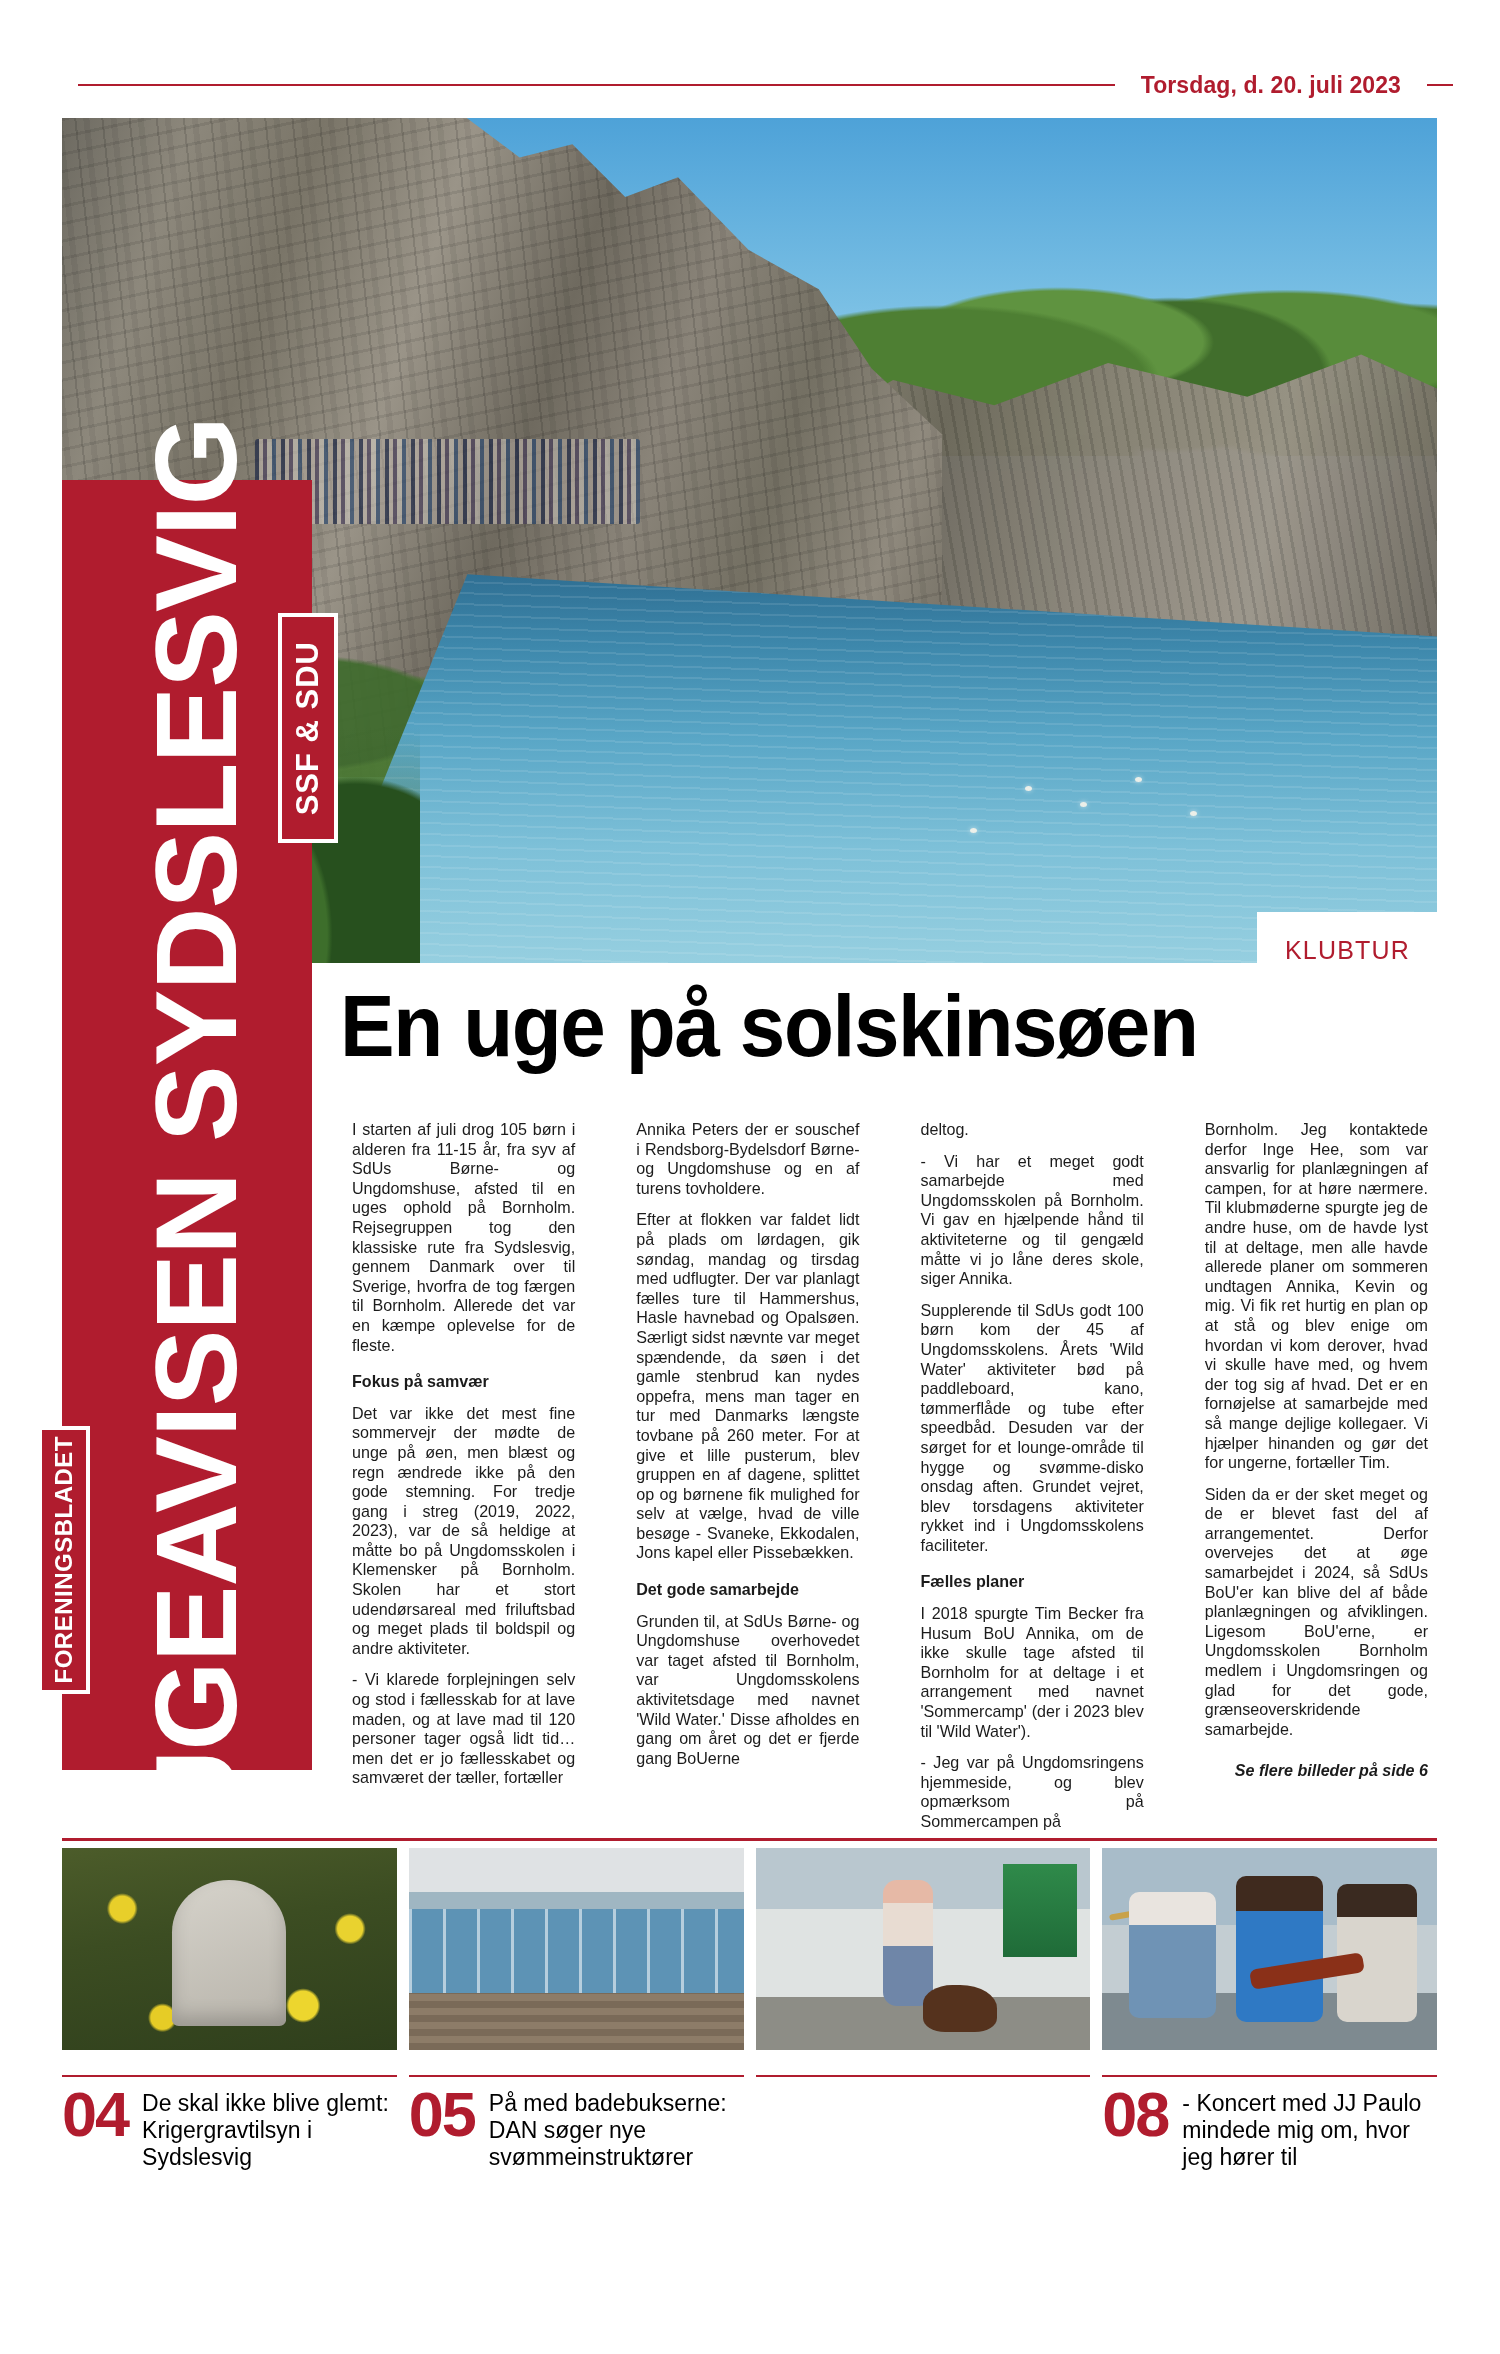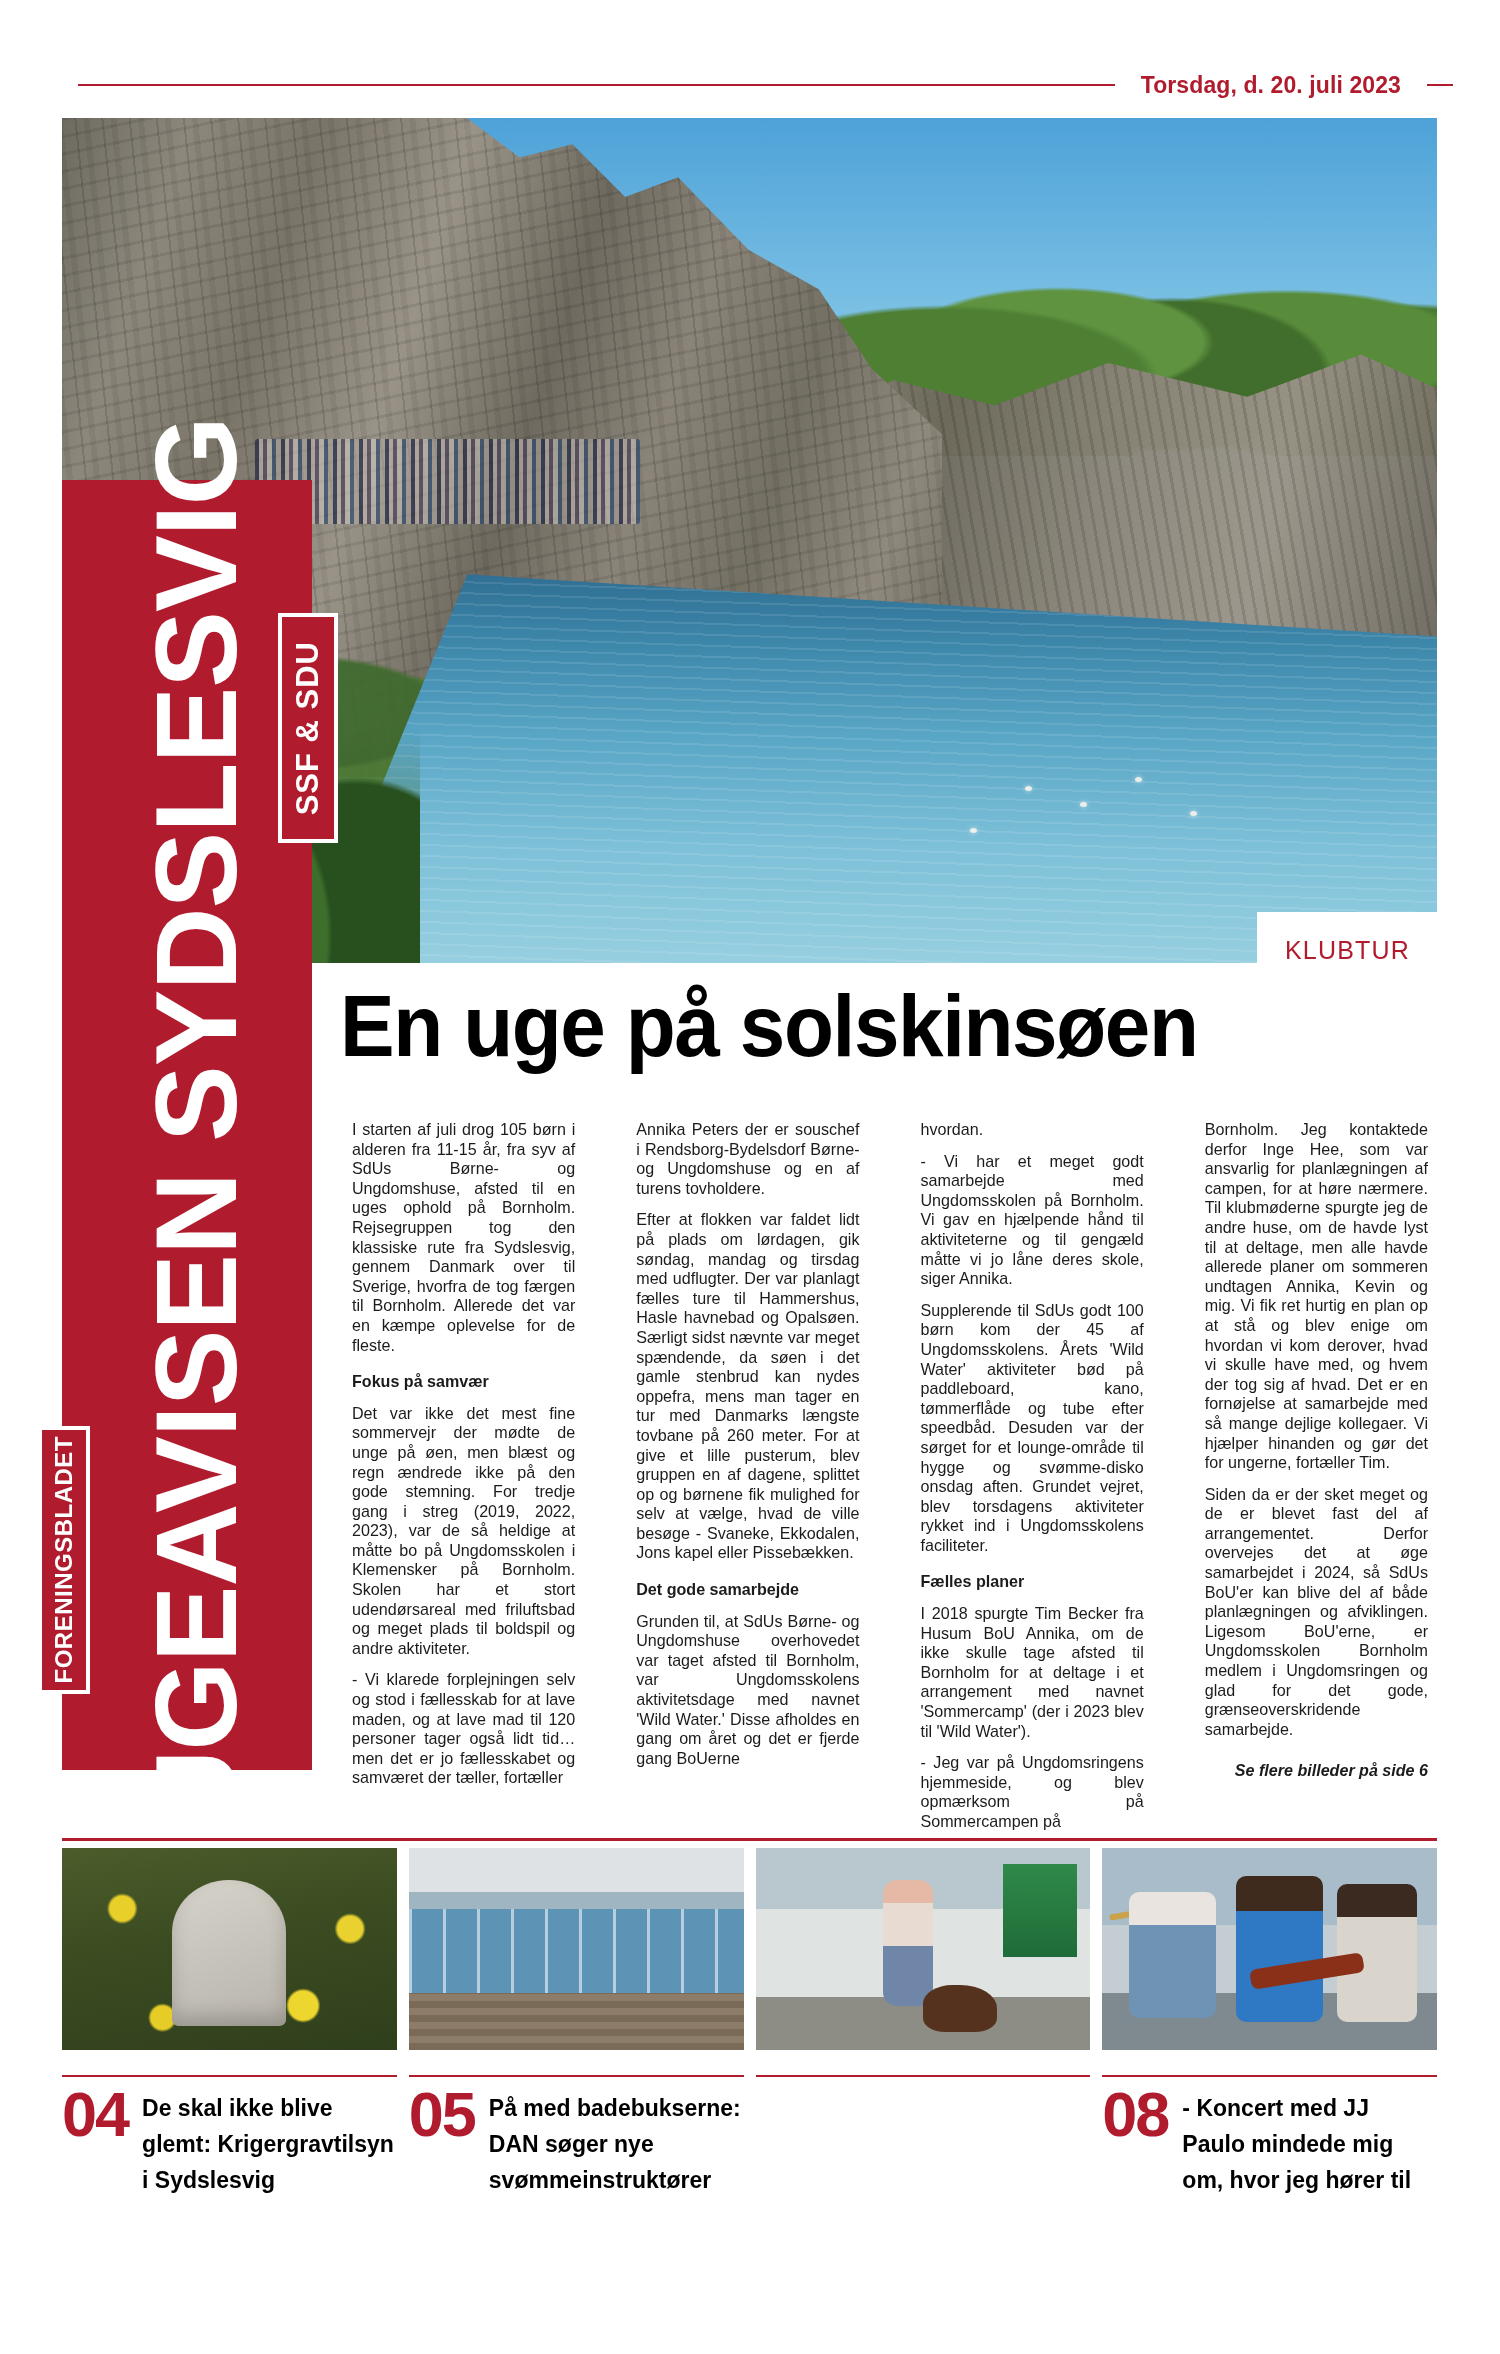--- a/index.html
+++ b/index.html
@@ -188,21 +188,21 @@
   .teaser { position:relative; }
   .teaser .thumb { width:100%; height:202px; overflow:hidden; position:relative; }
   .teaser .tline { width:100%; height:2px; background:#b01c2e; margin-top:25px; }
   .teaser .trow { display:flex; gap:14px; margin-top:13px; align-items:flex-start; }
   .teaser .num {
     color:#b01c2e; font-weight:bold; font-size:63px; line-height:0.78;
     font-family:"Liberation Sans Narrow","Liberation Sans",sans-serif;
     letter-spacing:-2px; flex:0 0 auto;
   }
   .teaser .ttext {
-    font-weight:bold; font-size:23px; line-height:36px; color:#000;
+    font-weight:normal; font-size:23px; line-height:27px; color:#000;
     font-family:"Liberation Sans Narrow","Liberation Sans",sans-serif;
   }
 
   
   .th-grave{
     position:absolute; inset:0;
     background:
       radial-gradient(ellipse at 50% 58%, #c9c6bd 0 23%, transparent 24%),
       radial-gradient(circle at 18% 30%, #e8cf2a 0 4%, transparent 5%),
       radial-gradient(circle at 86% 40%, #e9d22f 0 4%, transparent 5%),
@@ -310,21 +310,21 @@
         <p class="">Det var ikke det mest fine sommervejr der mødte de unge på øen, men blæst og regn ændrede ikke på den gode stemning. For tredje gang i streg (2019, 2022, 2023), var de så heldige at måtte bo på Ungdomsskolen i Klemensker på Bornholm. Skolen har et stort udendørsareal med friluftsbad og meget plads til boldspil og andre aktiviteter.</p>
         <p class="">- Vi klarede forplejningen selv og stod i fællesskab for at lave maden, og at lave mad til 120 personer tager også lidt tid… men det er jo fællesskabet og samværet der tæller, fortæller</p>
       </div>
     <div class="col">
         <p class="">Annika Peters der er souschef i Rendsborg-Bydelsdorf Børne- og Ungdomshuse og en af turens tovholdere.</p>
         <p class="">Efter at flokken var faldet lidt på plads om lørdagen, gik søndag, mandag og tirsdag med udflugter. Der var planlagt fælles ture til Hammershus, Hasle havnebad og Opalsøen. Særligt sidst nævnte var meget spændende, da søen i det gamle stenbrud kan nydes oppefra, mens man tager en tur med Danmarks længste tovbane på 260 meter. For at give et lille pusterum, blev gruppen en af dagene, splittet op og børnene fik mulighed for selv at vælge, hvad de ville besøge - Svaneke, Ekkodalen, Jons kapel eller Pissebækken.</p>
         <p class="sub">Det gode samarbejde</p>
         <p class="">Grunden til, at SdUs Børne- og Ungdomshuse overhovedet var taget afsted til Bornholm, var Ungdomsskolens aktivitetsdage med navnet 'Wild Water.' Disse afholdes en gang om året og det er fjerde gang BoUerne</p>
       </div>
     <div class="col">
-        <p class="">hvordan.</p>
+        <p class="">deltog.</p>
         <p class="">- Vi har et meget godt samarbejde med Ungdomsskolen på Bornholm. Vi gav en hjælpende hånd til aktiviteterne og til gengæld måtte vi jo låne deres skole, siger Annika.</p>
         <p class="">Supplerende til SdUs godt 100 børn kom der 45 af Ungdomsskolens. Årets 'Wild Water' aktiviteter bød på paddleboard, kano, tømmerflåde og tube efter speedbåd. Desuden var der sørget for et lounge-område til hygge og svømme-disko onsdag aften. Grundet vejret, blev torsdagens aktiviteter rykket ind i Ungdomsskolens faciliteter.</p>
         <p class="sub">Fælles planer</p>
         <p class="">I 2018 spurgte Tim Becker fra Husum BoU Annika, om de ikke skulle tage afsted til Bornholm for at deltage i et arrangement med navnet 'Sommercamp' (der i 2023 blev til 'Wild Water').</p>
         <p class="">- Jeg var på Ungdomsringens hjemmeside, og blev opmærksom på Sommercampen på</p>
       </div>
     <div class="col">
         <p class="">Bornholm. Jeg kontaktede derfor Inge Hee, som var ansvarlig for planlægningen af campen, for at høre nærmere. Til klubmøderne spurgte jeg de andre huse, om de havde lyst til at deltage, men alle havde allerede planer om sommeren undtagen Annika, Kevin og mig. Vi fik ret hurtig en plan op at stå og blev enige om hvordan vi kom derover, hvad vi skulle have med, og hvem der tog sig af hvad. Det er en fornøjelse at samarbejde med så mange dejlige kollegaer. Vi hjælper hinanden og gør det for ungerne, fortæller Tim.</p>
         <p class="">Siden da er der sket meget og de er blevet fast del af arrangementet. Derfor overvejes det at øge samarbejdet i 2024, så SdUs BoU'er kan blive del af både planlægningen og afviklingen. Ligesom BoU'erne, er Ungdomsskolen Bornholm medlem i Ungdomsringen og glad for det gode, grænseoverskridende samarbejde.</p>
         <p class="credit">Se flere billeder på side 6</p>

